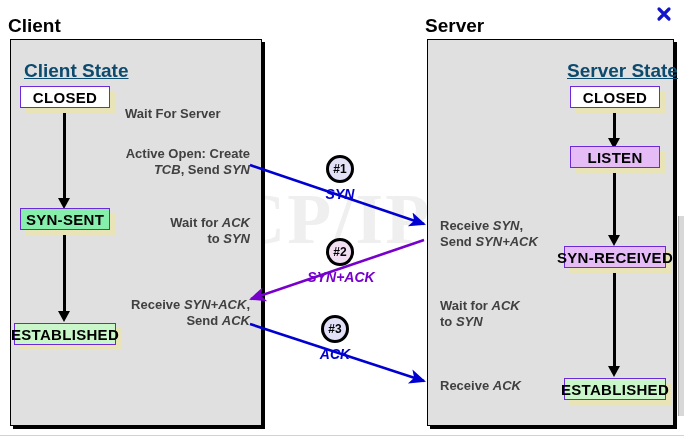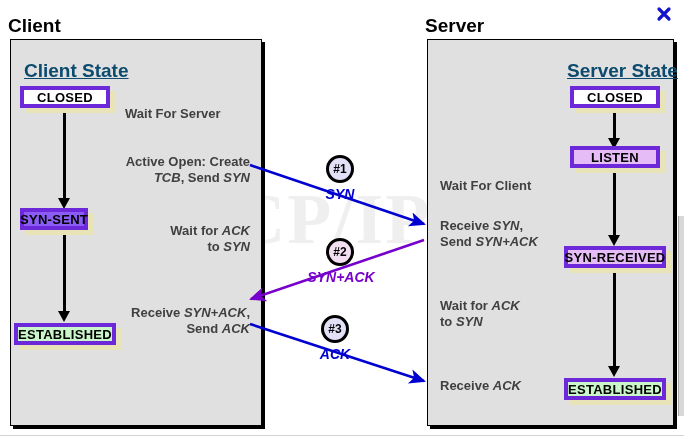--- a/index.html
+++ b/index.html
@@ -78,22 +78,22 @@
     color: #0c4a6e;
     text-decoration: underline;
     white-space: nowrap;
     z-index: 5;
   }
 
   
   .state-box {
     position: absolute;
     box-sizing: border-box;
-    border: 4px solid #6d28d9;
-    font-size: 13px;
+    border: 1px solid #6d28d9;
+    font-size: 15px;
     font-weight: 700;
     color: #000000;
     letter-spacing: 0.3px;
     display: flex;
     align-items: center;
     justify-content: center;
     white-space: nowrap;
     background: #ffffff;
     box-shadow: 5px 5px 0 0 #e8e4b8;
     z-index: 5;
@@ -119,21 +119,21 @@
   
   .note {
     position: absolute;
     font-size: 13px;
     font-weight: 700;
     color: #404040;
     line-height: 1.25;
     white-space: pre-line;
     z-index: 5;
   }
-  .note.right { text-align: right; margin-top: 8px; }
+  .note.right { text-align: right; }
   .note i { font-style: italic; }
 
   
   #msg-layer {
     position: absolute;
     left: 0; top: 0;
     width: 684px; height: 444px;
     z-index: 3;
     pointer-events: none;
   }
@@ -200,21 +200,21 @@
   <div class="col-title" id="server-title">Server</div>
 
   <div class="panel" id="client-panel"></div>
 
   <div class="state-head" style="left:24px; top:60px;">Client State</div>
 
   <div class="state-box" id="c-state-0" style="left: 20px; top: 86px; width: 90px; height: 22px; background: rgb(255, 255, 255);">CLOSED</div>
   <div class="vline" style="left:63px; top:113px; height:85px;"></div>
   <div class="vhead" style="left:58px; top:198px;"></div>
 
-  <div class="state-box" id="c-state-1" style="left: 20px; top: 208px; width: 68px; height: 22px; background: #8b5cf6;">SYN-SENT</div>
+  <div class="state-box" id="c-state-1" style="left: 20px; top: 208px; width: 90px; height: 22px; background: #86efac;">SYN-SENT</div>
   <div class="vline" style="left:63px; top:235px; height:76px;"></div>
   <div class="vhead" style="left:58px; top:311px;"></div>
 
   <div class="state-box" id="c-state-2" style="left: 14px; top: 323px; width: 102px; height: 22px; background: rgb(201, 247, 201);">ESTABLISHED</div>
 
   <div class="note" style="left:125px; top:106px; width:125px;">Wait For Server</div>
   <div class="note right" style="left:90px; top:146px; width:160px;">Active Open: Create<br><i>TCB</i>, Send <i>SYN</i></div>
   <div class="note right" style="left:90px; top:215px; width:160px;">Wait for <i>ACK</i><br>to <i>SYN</i></div>
   <div class="note right" style="left:80px; top:297px; width:170px;">Receive <i>SYN+ACK</i>,<br>Send <i>ACK</i></div>
 
@@ -229,21 +229,20 @@
   <div class="state-box" id="s-state-1" style="left: 570px; top: 146px; width: 90px; height: 22px; background: rgb(230, 188, 247);">LISTEN</div>
   <div class="vline" style="left:613px; top:173px; height:62px;"></div>
   <div class="vhead" style="left:608px; top:235px;"></div>
 
   <div class="state-box" id="s-state-2" style="left: 564px; top: 246px; width: 102px; height: 22px; background: rgb(230, 188, 247);">SYN-RECEIVED</div>
   <div class="vline" style="left:613px; top:273px; height:93px;"></div>
   <div class="vhead" style="left:608px; top:366px;"></div>
 
   <div class="state-box" id="s-state-3" style="left: 564px; top: 378px; width: 102px; height: 22px; background: rgb(201, 247, 201);">ESTABLISHED</div>
 
-  <div class="note" style="left:440px; top:178px; width:150px;">Wait For Client</div>
   <div class="note" style="left:440px; top:218px; width:160px;">Receive <i>SYN</i>,<br>Send <i>SYN+ACK</i></div>
   <div class="note" style="left:440px; top:298px; width:150px;">Wait for <i>ACK</i><br>to <i>SYN</i></div>
   <div class="note" style="left:440px; top:378px; width:150px;">Receive <i>ACK</i></div>
 
   <svg id="msg-layer" viewBox="0 0 684 444">
     <defs>
       <marker id="ah-blue" markerWidth="7" markerHeight="7" refX="5.6" refY="3.2" orient="auto">
         <path d="M0,0.4 L6.4,3.2 L0,6 L1.6,3.2 Z" fill="#0000d0"></path>
       </marker>
       <marker id="ah-purple" markerWidth="7" markerHeight="7" refX="5.6" refY="3.2" orient="auto">

